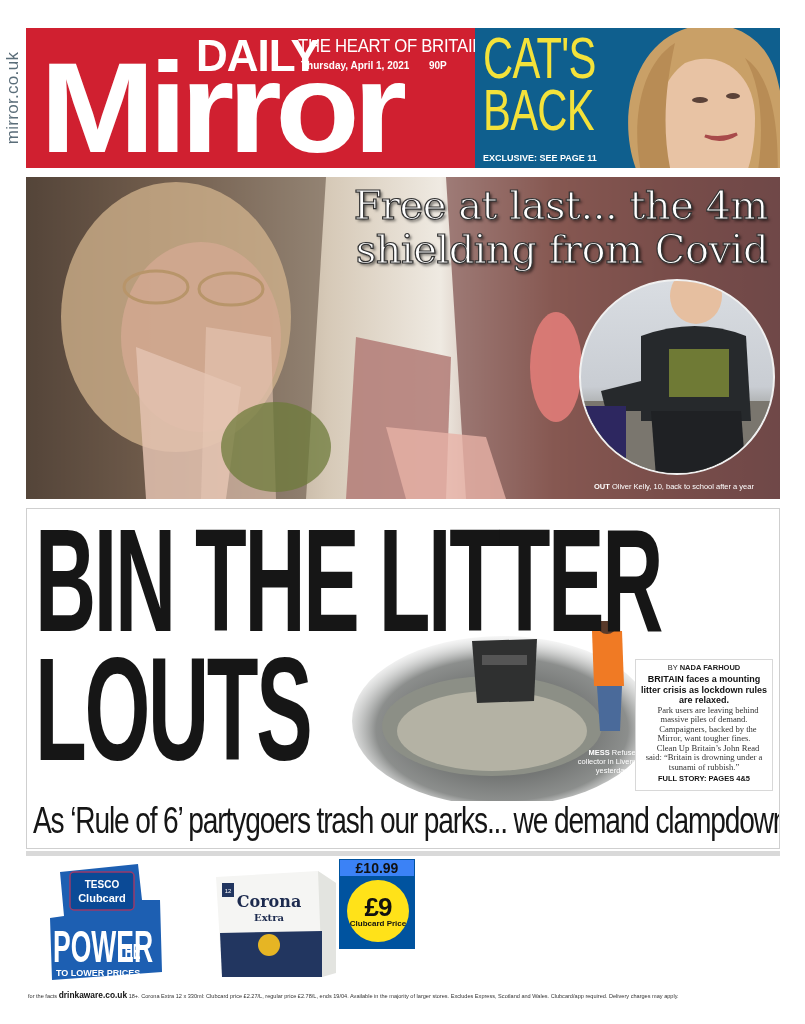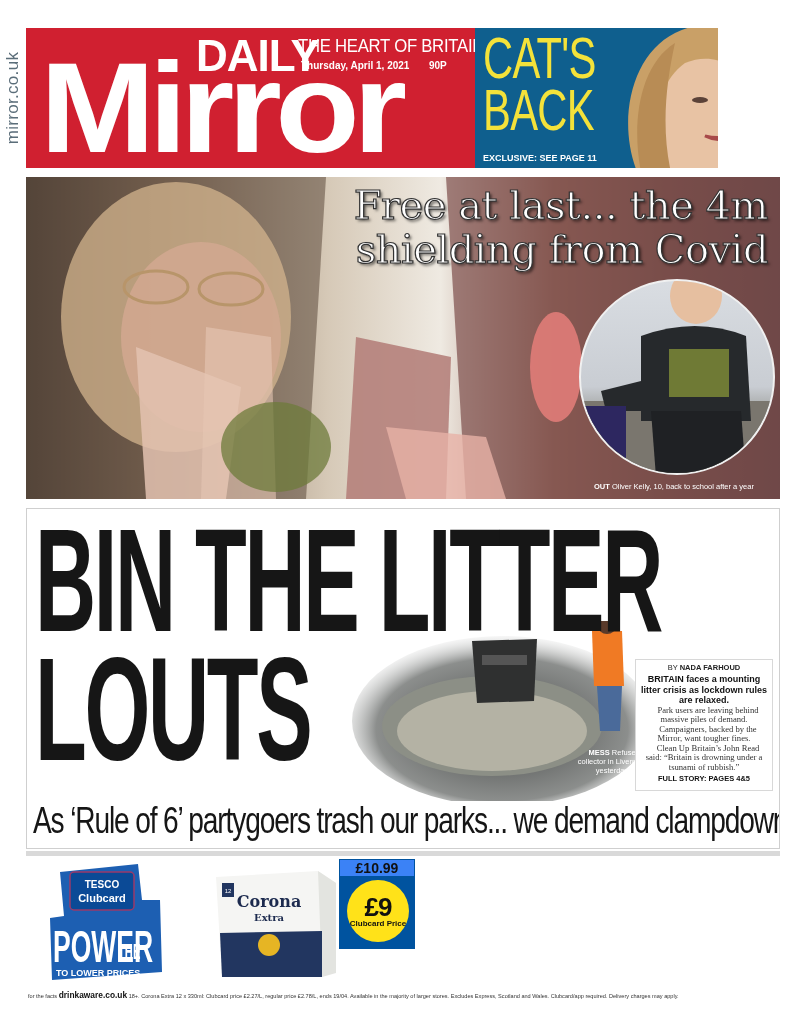--- a/index.html
+++ b/index.html
@@ -36,21 +36,21 @@
   }
   .mast-date {
     position: absolute; left: 275px; top: 32px; font-size: 10px; font-weight: bold; color: #fff;
   }
   .mast-price {
     position: absolute; left: 403px; top: 32px; font-size: 10px; font-weight: bold; color: #fff;
   }
 
   
   .promo {
-    position: absolute; left: 475px; top: 28px; width: 243px; height: 140px;
+    position: absolute; left: 475px; top: 28px; width: 305px; height: 140px;
     background: #0f5f8e; overflow: hidden;
   }
   .promo-headline {
     position: absolute; left: 8px; top: 4px; color: #f4e23a; font-size: 58px; line-height: 52px;
     transform: scaleX(0.72); transform-origin: left top; letter-spacing: -1px; font-weight: normal;
   }
   .promo-sub {
     position: absolute; left: 8px; top: 125px; color: #fff; font-size: 9px; font-weight: bold;
   }
   .promo-face {

